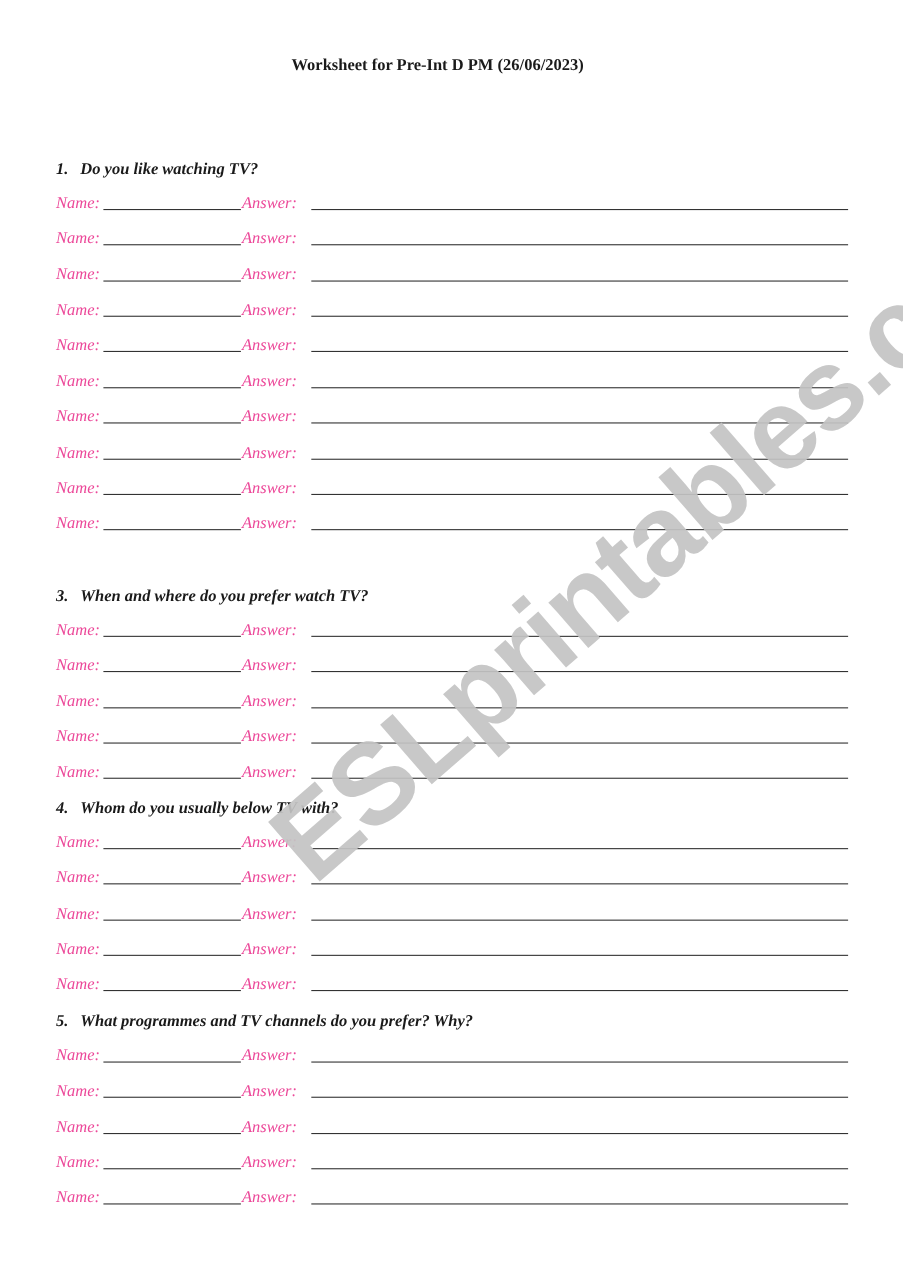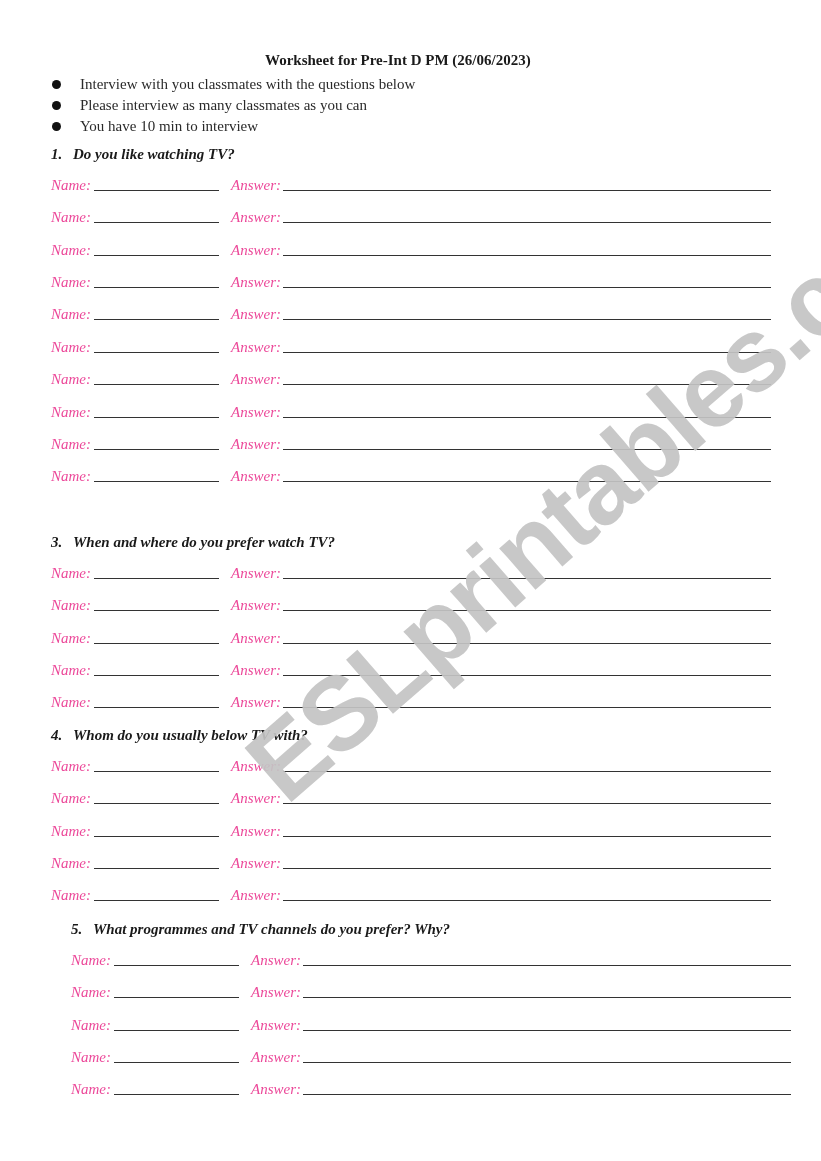--- a/index.html
+++ b/index.html
@@ -90,21 +90,21 @@
     .row .name-line {
       position: absolute;
       left: 43px;
       top: 15px;
       width: 125px;
       height: 0;
       border-bottom: 1.2px solid #333333;
     }
     .row .answer-label {
       position: absolute;
-      left: 180px;
+      left: 169px;
       top: 0;
       line-height: 20px;
     }
     .row .answer-line {
       position: absolute;
       left: 232px;
       top: 15px;
       width: 488px;
       height: 0;
       border-bottom: 1.2px solid #333333;
@@ -126,34 +126,20 @@
       z-index: 5;
     }
   </style>
 </head>
 <body>
 
 <div class="page">
 
   <div class="title">Worksheet for Pre-Int D PM (26/06/2023)</div>
 
-  <ul class="bullets">
-    <li>
-      <span class="dot"></span>
-      <span>Interview with you classmates with the questions below</span>
-    </li>
-    <li>
-      <span class="dot"></span>
-      <span>Please interview as many classmates as you can</span>
-    </li>
-    <li>
-      <span class="dot"></span>
-      <span>You have 10 min to interview</span>
-    </li>
-  </ul>
 
   <div class="section" style="top:143px;">
     <div class="q-header">
       <span class="num">1.</span><span>Do you like watching TV?</span>
     </div>
     <div class="row">
         <span class="name-label">Name:</span>
         <span class="name-line"></span>
         <span class="answer-label">Answer:</span>
         <span class="answer-line"></span>
@@ -282,21 +268,21 @@
         <span class="answer-line"></span>
       </div>
     <div class="row">
         <span class="name-label">Name:</span>
         <span class="name-line"></span>
         <span class="answer-label">Answer:</span>
         <span class="answer-line"></span>
       </div>
   </div>
 
-  <div class="section" style="top:918px;margin-left:20px;">
+  <div class="section" style="top:918px;">
     <div class="q-header">
       <span class="num">5.</span><span>What programmes and TV channels do you prefer? Why?</span>
     </div>
     <div class="row">
         <span class="name-label">Name:</span>
         <span class="name-line"></span>
         <span class="answer-label">Answer:</span>
         <span class="answer-line"></span>
       </div>
     <div class="row">

